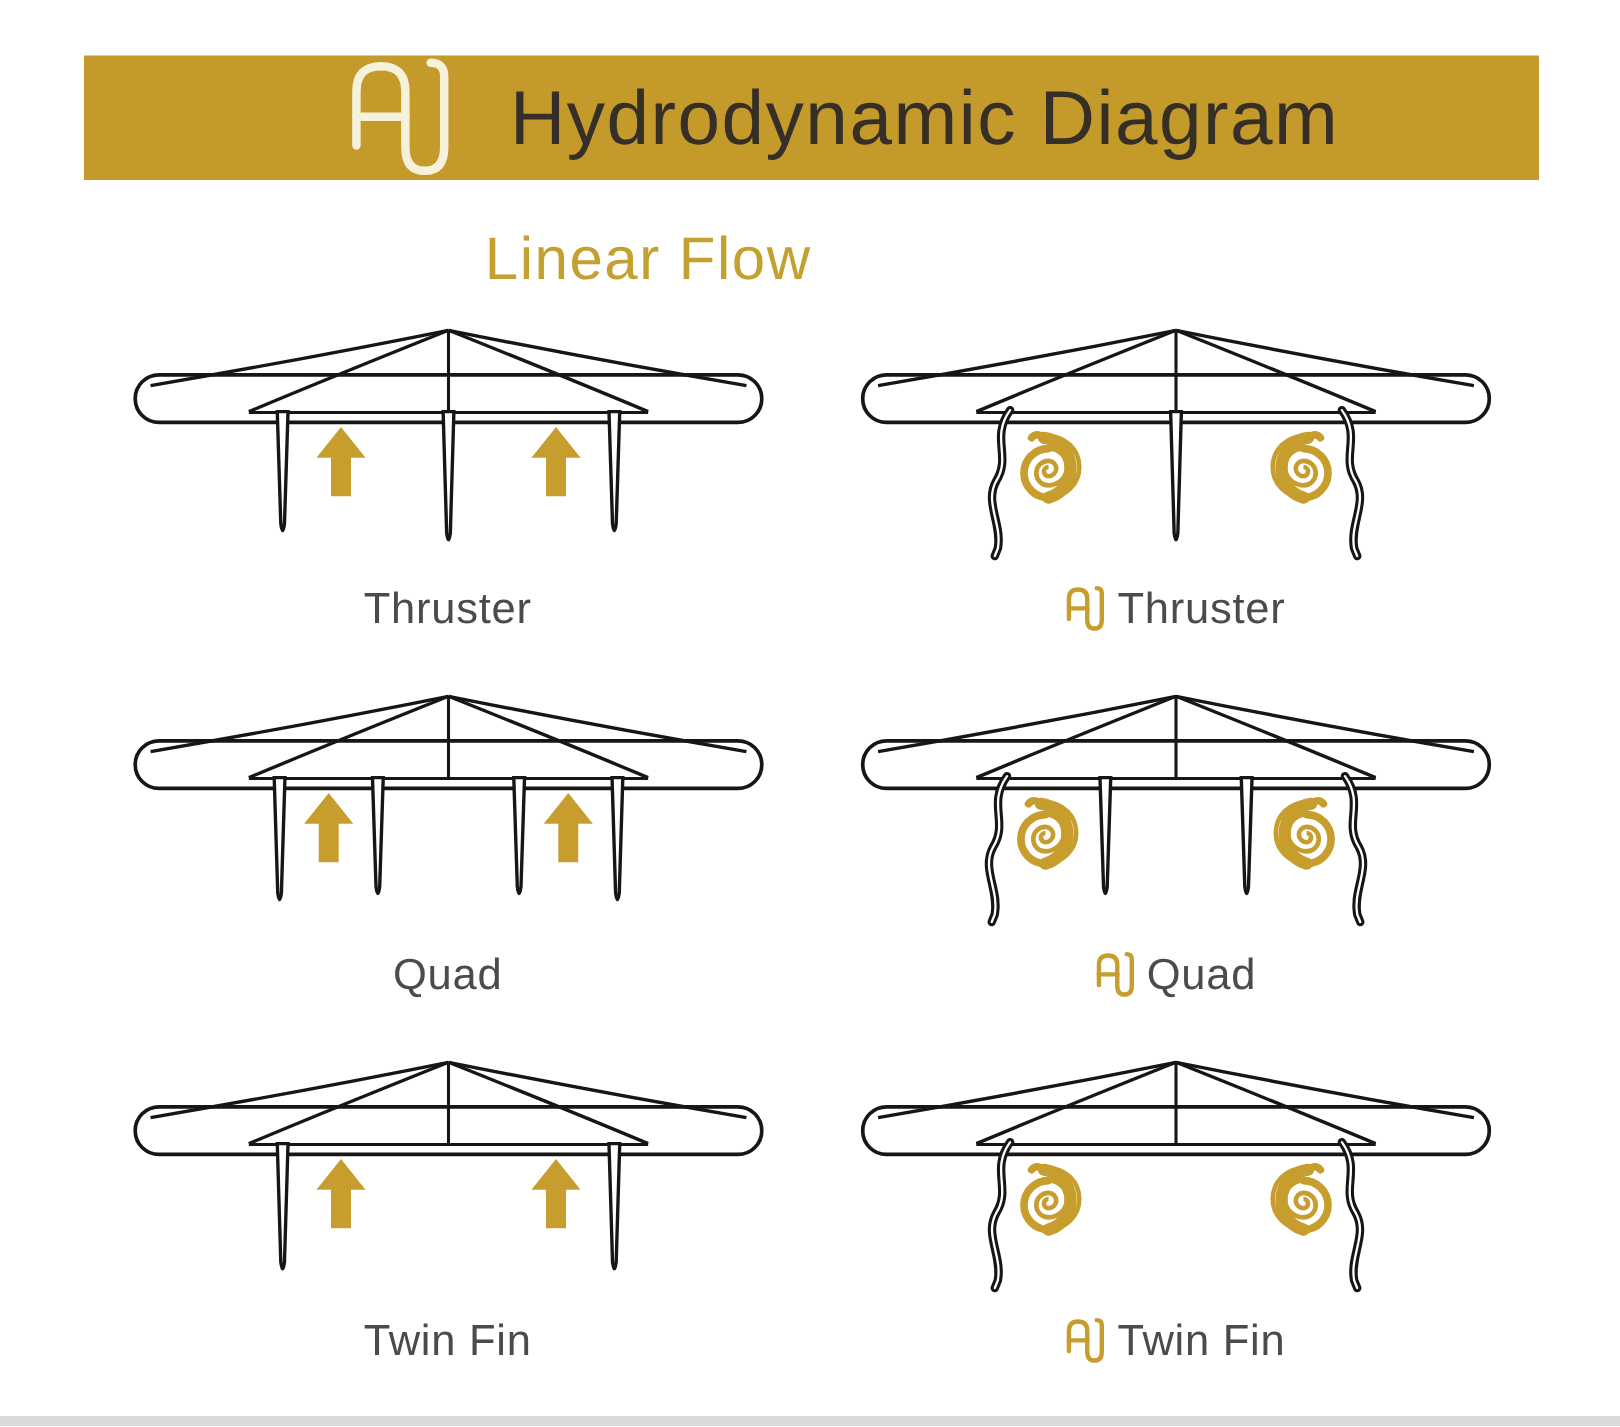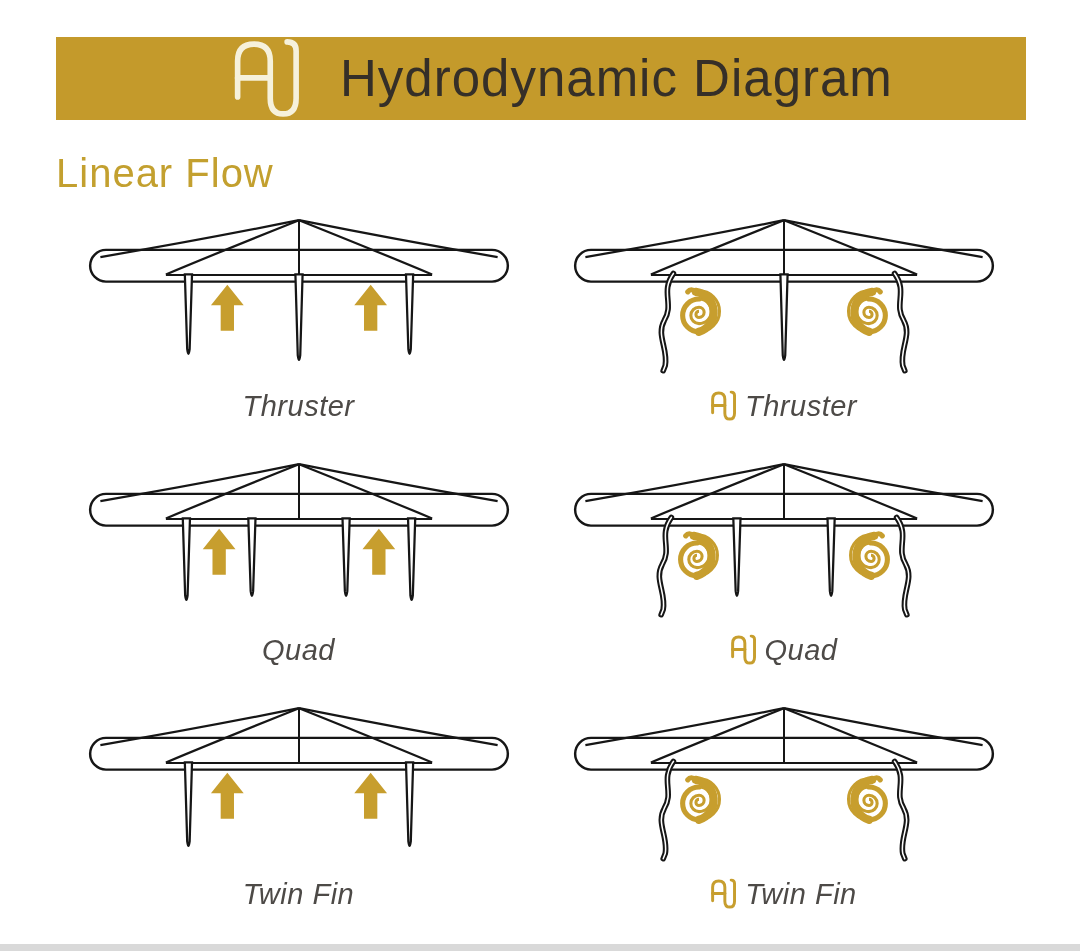--- a/index.html
+++ b/index.html
@@ -8,22 +8,22 @@
     font-family:"Liberation Sans",sans-serif;overflow:hidden;
   }
   .content{position:absolute;left:56px;top:37px;width:970px;}
   .banner{
     height:83px;background:var(--banner-gold,#c49a2b);
     display:flex;align-items:center;padding-left:176px;box-sizing:border-box;gap:36px;
   }
   .banner .logo{color:var(--logo-cream,#f6f1db);flex:none;display:block;}
   .title{font-size:51px;color:var(--title-text,#352f28);letter-spacing:1px;white-space:nowrap;}
   .col-heads{display:grid;grid-template-columns:1fr 1fr;margin-top:30px;}
-  .col-head{text-align:left;font-size:40px;line-height:46px;color:var(--heading-gold,#c3a02f);letter-spacing:1px;}
-  .grid{display:grid;grid-template-columns:1fr 1fr;row-gap:30px;margin-top:16px;font-style:italic;}
+  .col-head{text-align:right;font-size:40px;line-height:46px;color:var(--heading-gold,#c3a02f);letter-spacing:1px;}
+  .grid{display:grid;grid-template-columns:1fr 1fr;row-gap:30px;margin-top:16px;}
   .cell{display:flex;flex-direction:column;align-items:center;}
   .diagram{width:452px;height:172px;display:block;}
   .label{
     margin-top:2px;height:40px;display:flex;align-items:center;gap:7px;
     font-size:29px;color:var(--label-text,#4d4a47);letter-spacing:0.5px;
   }
   .mini-logo{color:var(--accent-gold,#c79e2e);display:block;}
   .bottom-strip{position:absolute;left:0;bottom:0;width:1080px;height:7px;background:#d9d9d9;}
 </style>
 </head>

